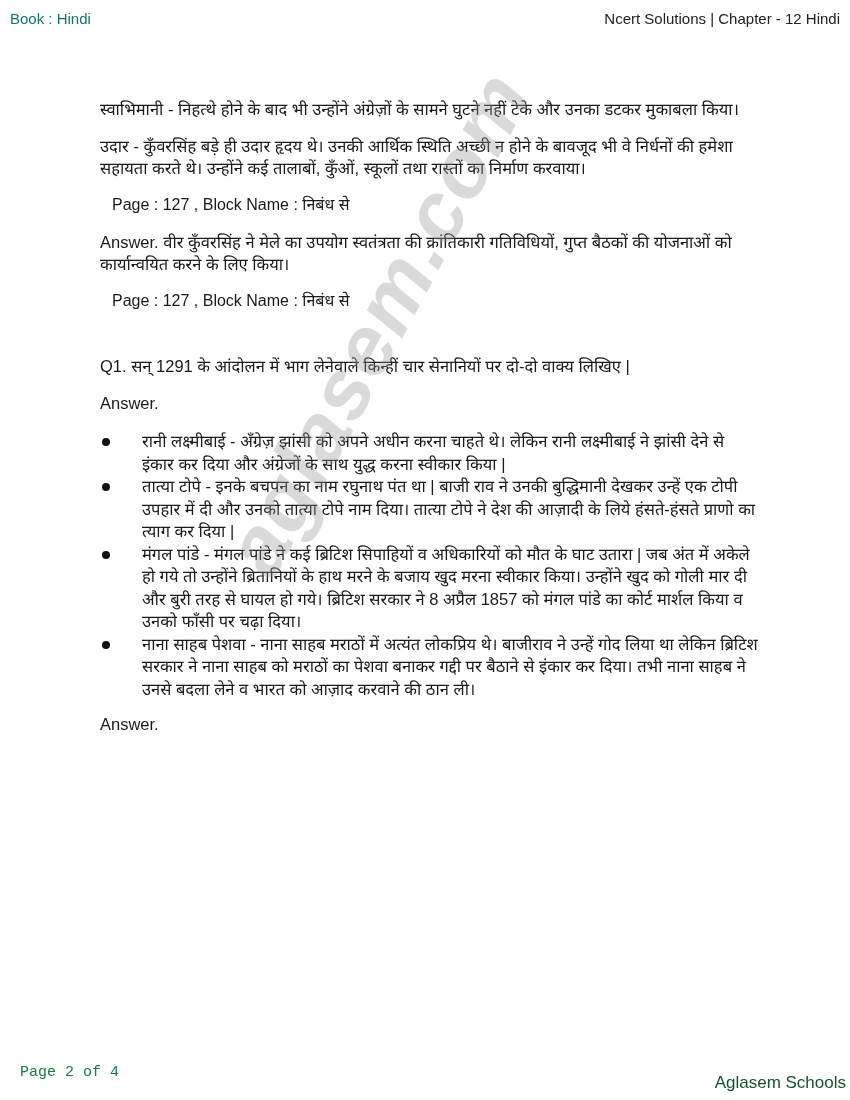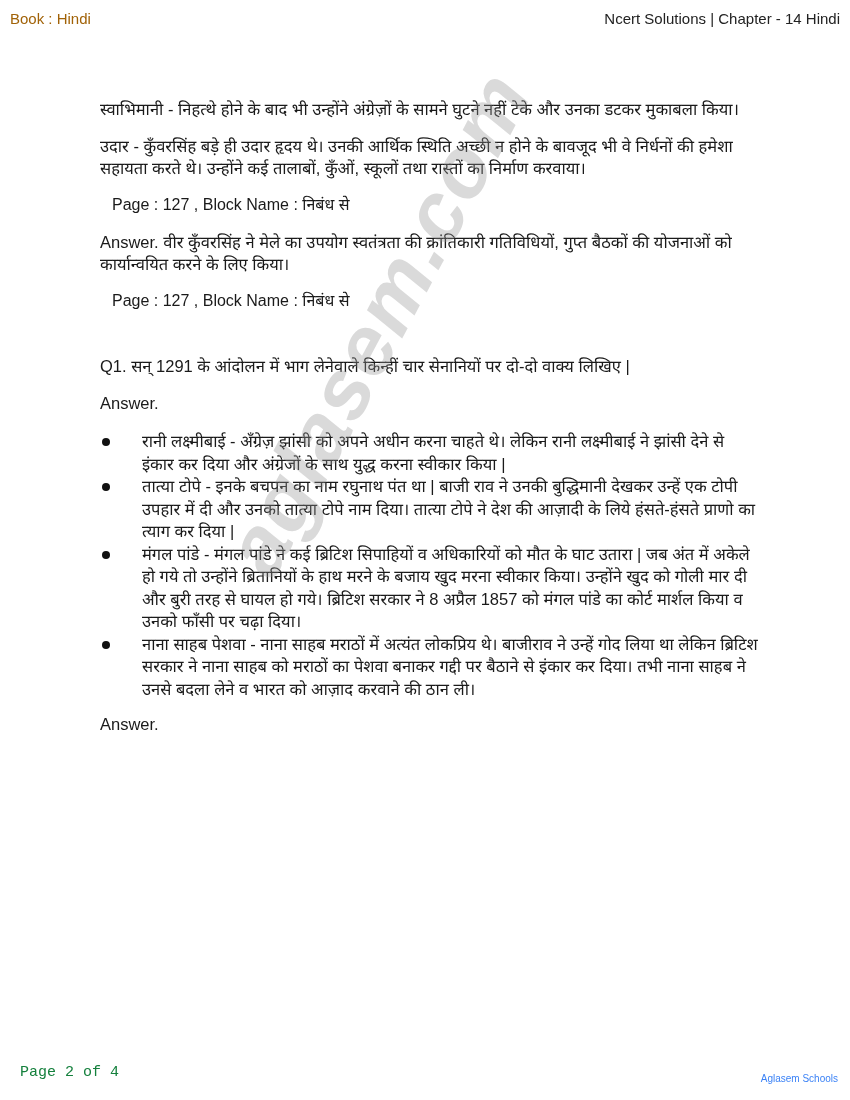--- a/index.html
+++ b/index.html
@@ -13,21 +13,21 @@
       position: relative;
       overflow: hidden;
       font-family: "Liberation Sans", "DejaVu Sans", sans-serif;
       color: #1a1a1a;
     }
     .page-header-left {
       position: absolute;
       left: 10px;
       top: 10px;
       font-size: 15px;
-      color: #a16207;
+      color: #0f766e;
     }
     .page-header-right {
       position: absolute;
       right: 10px;
       top: 10px;
       font-size: 15px;
       color: #222;
     }
     .content {
       position: absolute;
@@ -91,31 +91,31 @@
     .page-footer-left {
       position: absolute;
       left: 20px;
       top: 1064px;
       font-size: 15px;
       color: #15803d;
       font-family: Liberation Mono, monospace;
     }
     .page-footer-right {
       position: absolute;
-      right: 12px;
+      right: 4px;
       top: 1073px;
-      font-size: 10px;
-      color: #3b82f6;
+      font-size: 17px;
+      color: #14532d;
     }
   </style>
 </head>
 <body>
 
 <div class="page-header-left">Book : Hindi</div>
-<div class="page-header-right">Ncert Solutions | Chapter - 14 Hindi</div>
+<div class="page-header-right">Ncert Solutions | Chapter - 12 Hindi</div>
 
 <div class="content">
   <p class="para">स्वाभिमानी - निहत्थे होने के बाद भी उन्होंने अंग्रेज़ों के सामने घुटने नहीं टेके और उनका डटकर मुकाबला किया।</p>
   <p class="para">उदार - कुँवरसिंह बड़े ही उदार हृदय थे। उनकी आर्थिक स्थिति अच्छी न होने के बावजूद भी वे निर्धनों की हमेशा सहायता करते थे। उन्होंने कई तालाबों, कुँओं, स्कूलों तथा रास्तों का निर्माण करवाया।</p>
 
   <p class="meta-line">Page : 127 , Block Name : निबंध से</p>
 
   <p class="para">Answer. वीर कुँवरसिंह ने मेले का उपयोग स्वतंत्रता की क्रांतिकारी गतिविधियों, गुप्त बैठकों की योजनाओं को कार्यान्वयित करने के लिए किया।</p>
 
   <p class="meta-line">Page : 127 , Block Name : निबंध से</p>

